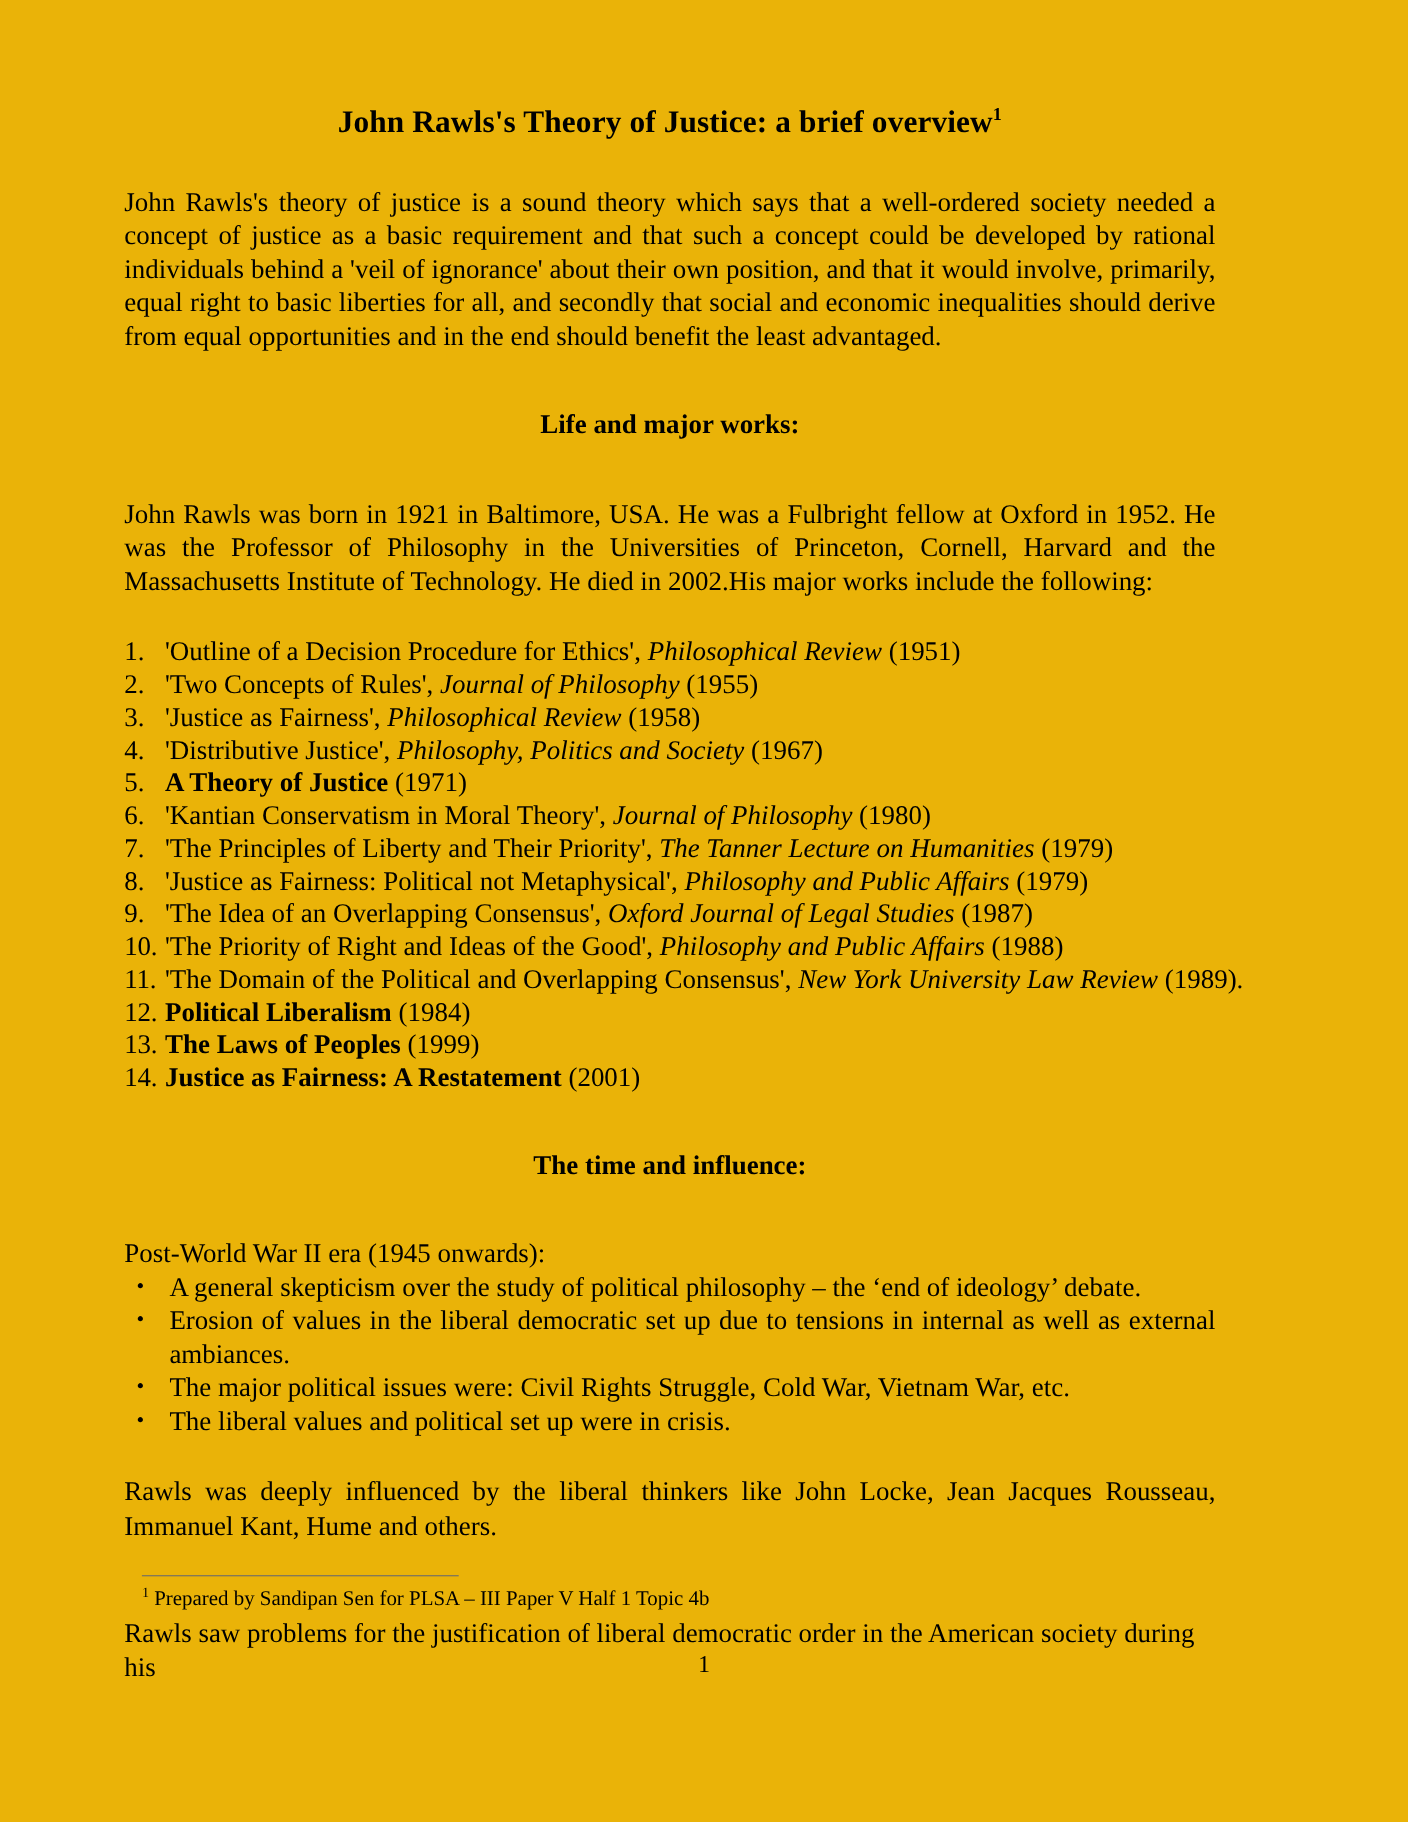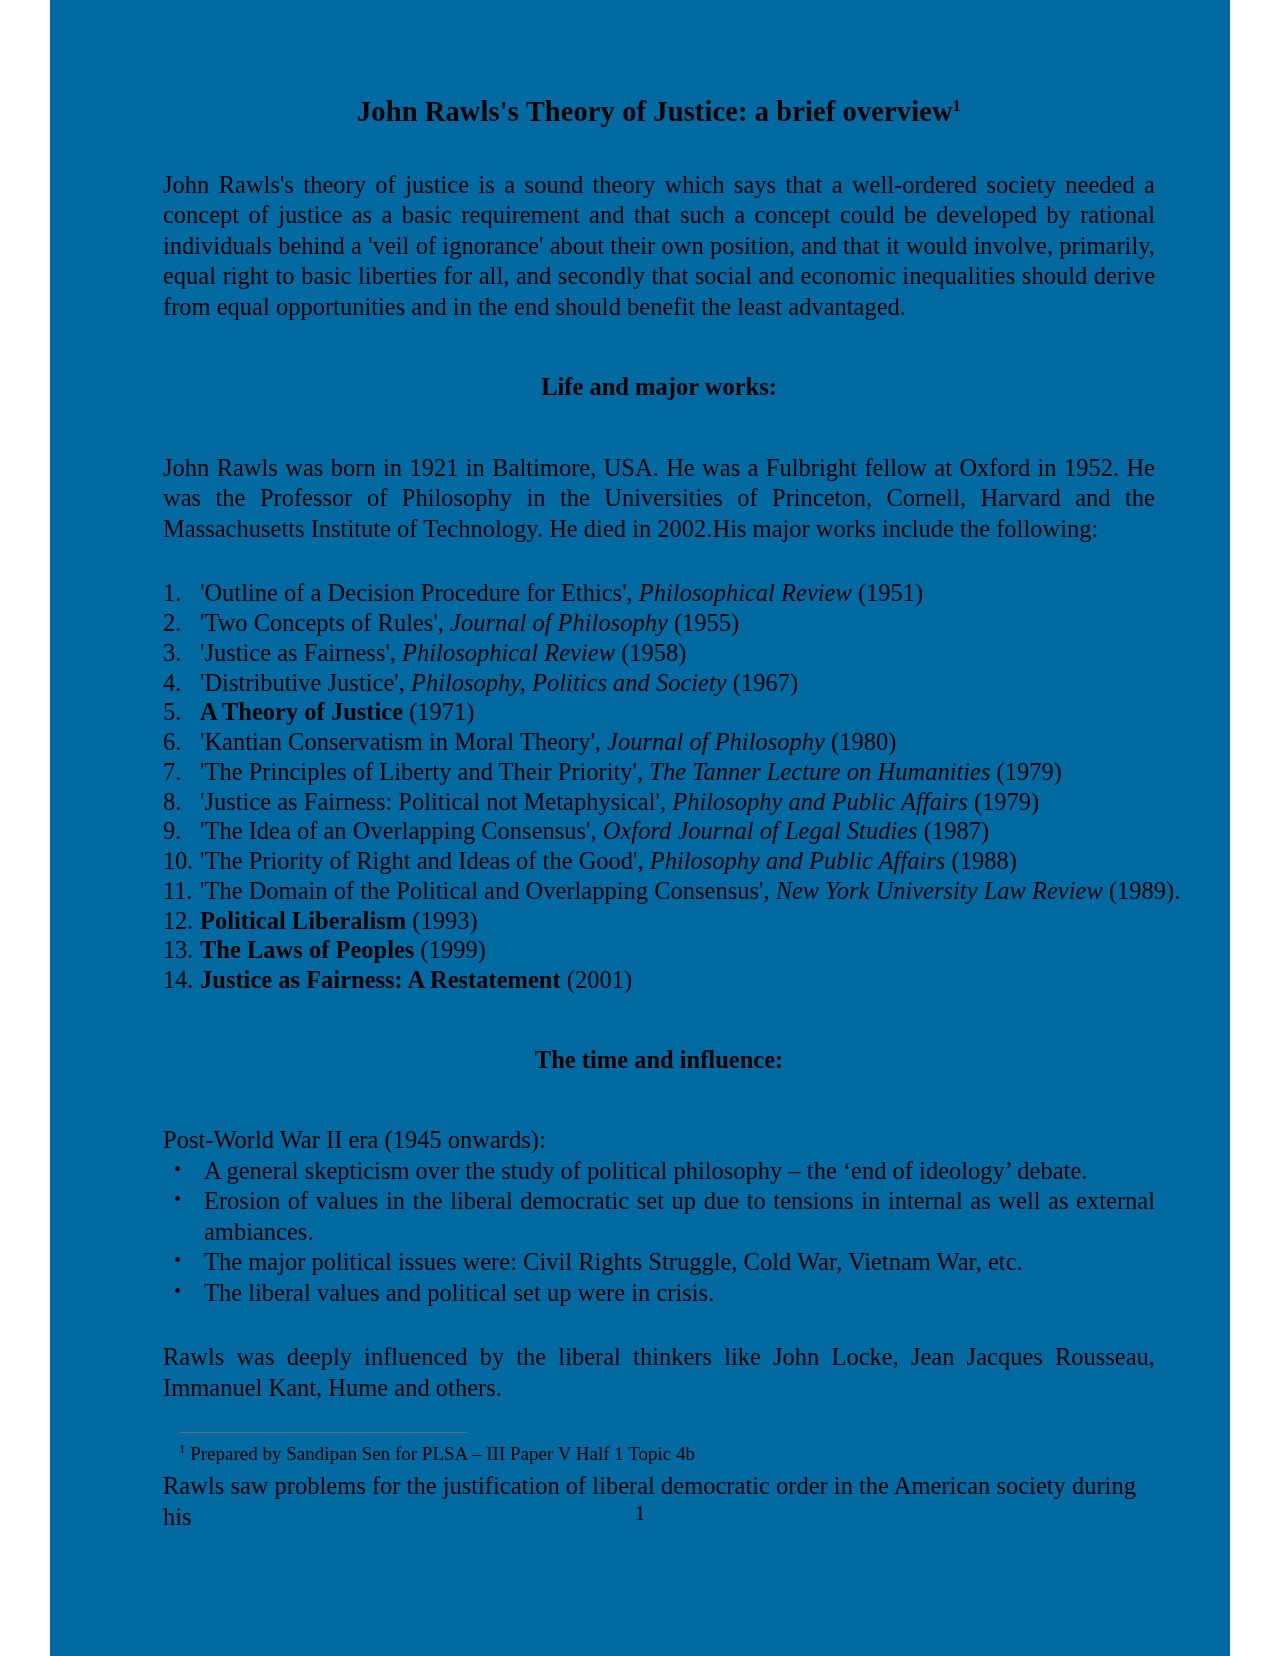--- a/index.html
+++ b/index.html
@@ -7,24 +7,24 @@
     margin: 0;
     padding: 0;
     background: #ffffff;
   }
   body {
     font-family: "Liberation Serif", "DejaVu Serif", serif;
     color: #000000;
   }
   .page {
     position: relative;
-    width: 1180px;
+    width: 1280px;
     height: 1656px;
     margin: 0 auto;
-    background: #0369a1;
+    background: #eab308;
     box-sizing: border-box;
     overflow: hidden;
   }
   .content {
     position: absolute;
     left: 113px;
     top: 0;
     width: 992px;
   }
 
@@ -180,21 +180,21 @@
         <li><span class="num">2.</span><span>'Two Concepts of Rules',</span> <span class="it">Journal of Philosophy</span> <span>(1955)</span></li>
         <li><span class="num">3.</span><span>'Justice as Fairness',</span> <span class="it">Philosophical Review</span> <span>(1958)</span></li>
         <li><span class="num">4.</span><span>'Distributive Justice',</span> <span class="it">Philosophy, Politics and Society</span> <span>(1967)</span></li>
         <li><span class="num">5.</span><span class="bd">A Theory of Justice</span> <span>(1971)</span></li>
         <li><span class="num">6.</span><span>'Kantian Conservatism in Moral Theory',</span> <span class="it">Journal of Philosophy</span> <span>(1980)</span></li>
         <li><span class="num">7.</span><span>'The Principles of Liberty and Their Priority',</span> <span class="it">The Tanner Lecture on Humanities</span> <span>(1979)</span></li>
         <li><span class="num">8.</span><span>'Justice as Fairness: Political not Metaphysical',</span> <span class="it">Philosophy and Public Affairs</span> <span>(1979)</span></li>
         <li><span class="num">9.</span><span>'The Idea of an Overlapping Consensus',</span> <span class="it">Oxford Journal of Legal Studies</span> <span>(1987)</span></li>
         <li><span class="num wide">10.</span><span>'The Priority of Right and Ideas of the Good',</span> <span class="it">Philosophy and Public Affairs</span> <span>(1988)</span></li>
         <li><span class="num wide">11.</span><span>'The Domain of the Political and Overlapping Consensus',</span> <span class="it">New York University Law Review</span> <span>(1989).</span></li>
-        <li><span class="num wide">12.</span><span class="bd">Political Liberalism</span> <span>(1993)</span></li>
+        <li><span class="num wide">12.</span><span class="bd">Political Liberalism</span> <span>(1984)</span></li>
         <li><span class="num wide">13.</span><span class="bd">The Laws of Peoples</span> <span>(1999)</span></li>
         <li><span class="num wide">14.</span><span class="bd">Justice as Fairness: A Restatement</span> <span>(2001)</span></li>
       </ol>
 
     <div class="gap-md"></div>
 
     <h2 class="section">The time and influence:</h2>
 
     <div class="gap-md"></div>
 

